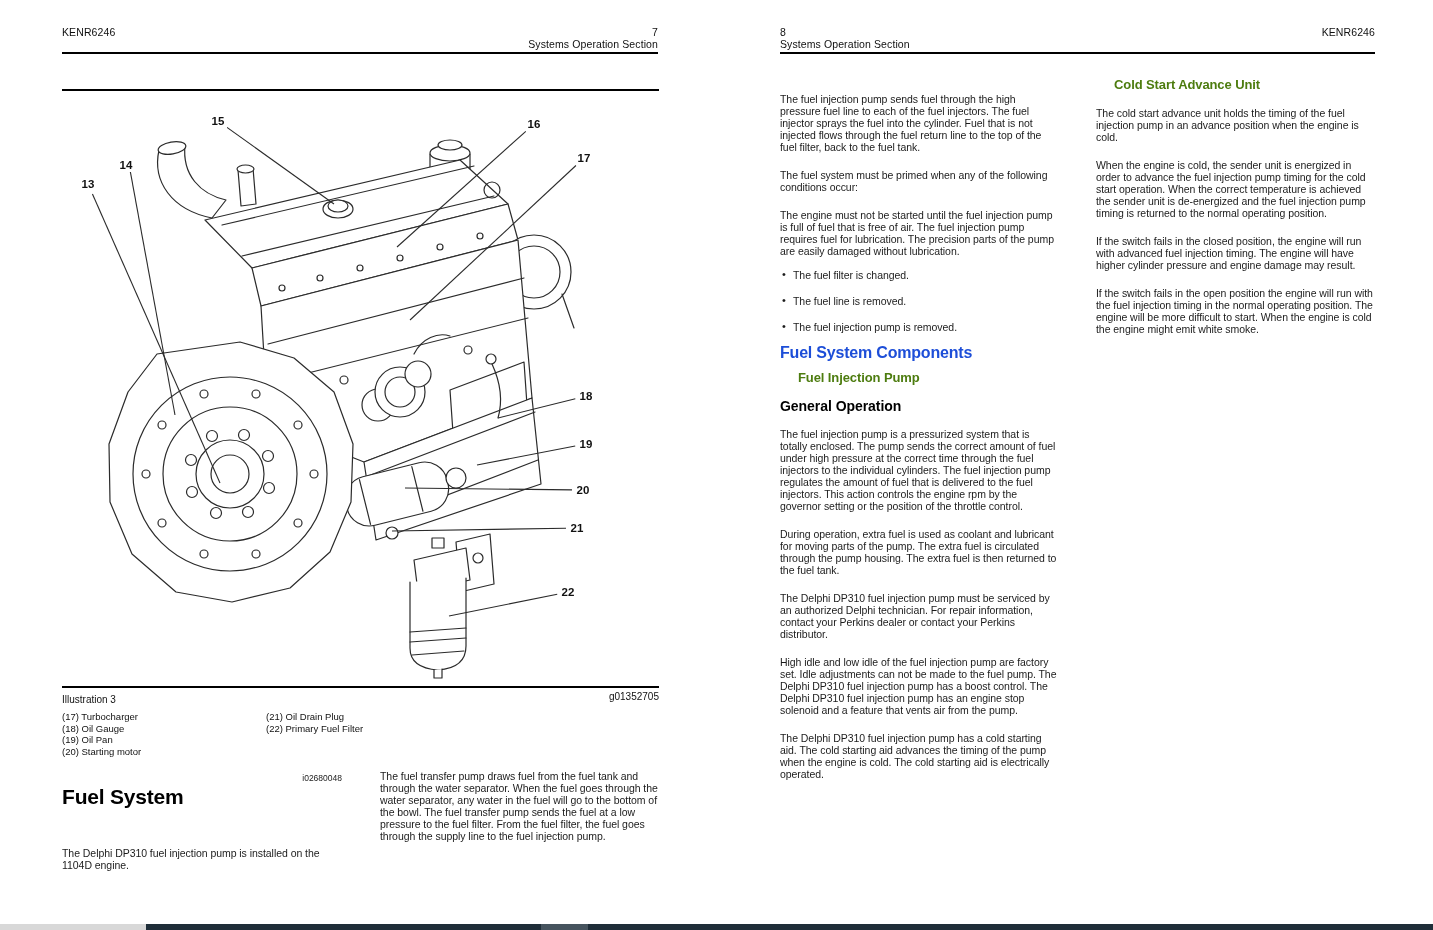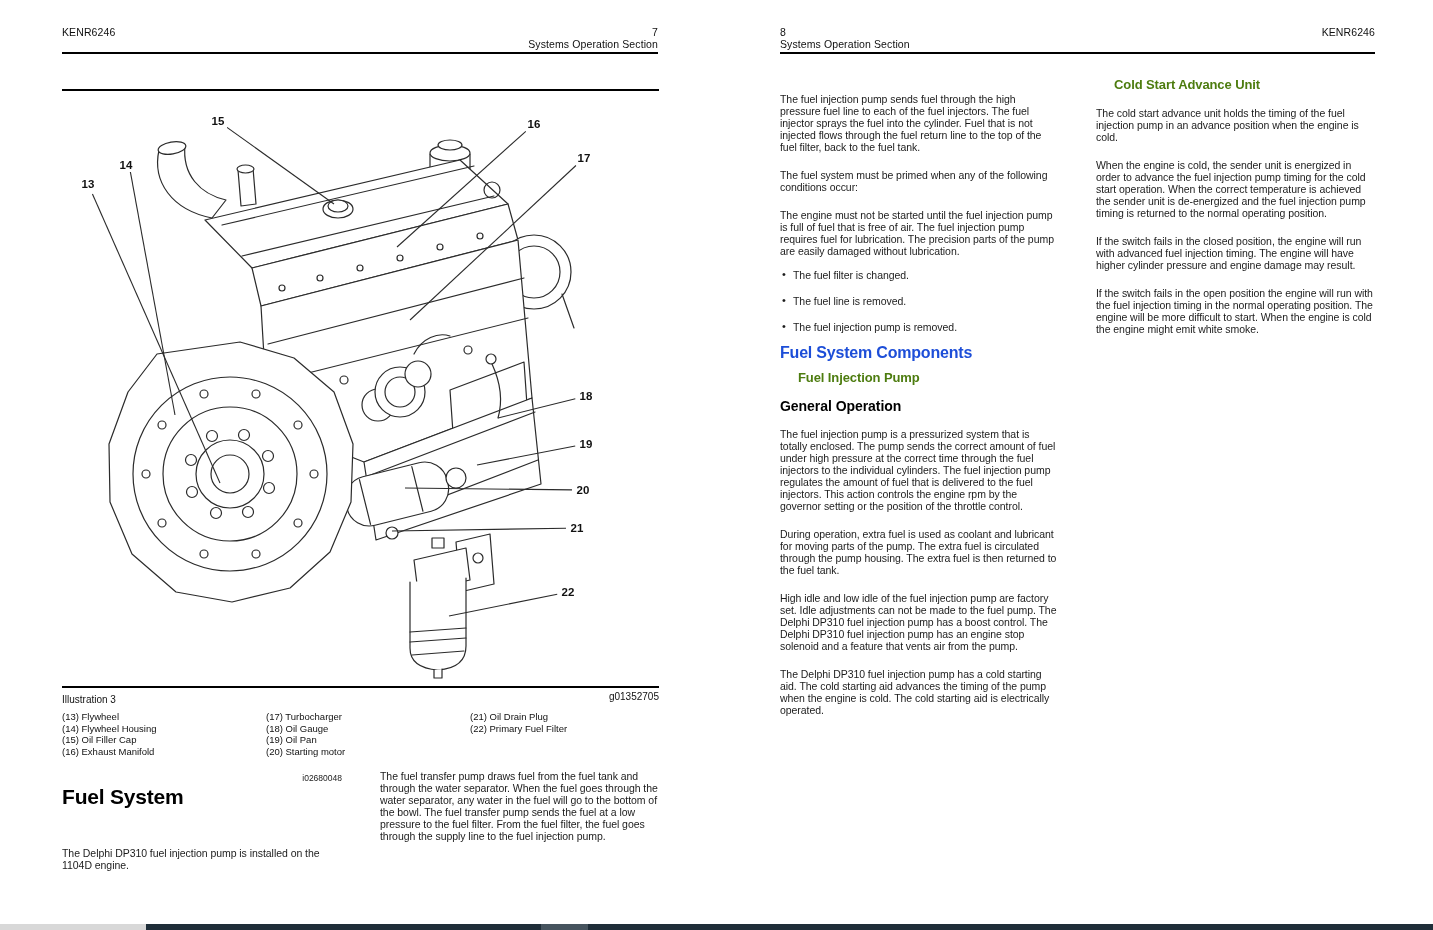--- a/index.html
+++ b/index.html
@@ -216,26 +216,20 @@
       <div class="callout" data-name="figure-callout-22" style="left: 497px; top: 493px;">22</div>
     </div>
 </div>
 
 <div class="abs fig-rule" style="left:62px; top:686px; width:597px;" data-name="figure-bottom-rule"></div>
 
 <div class="abs caption-row" style="left:62px; top:694px;" data-name="illustration-caption">Illustration 3</div>
 <div id="illu-id" class="abs caption-row" style="left:459px; top:691px; width:200px;" data-name="illustration-id">g01352705</div>
 
 <div id="parts-grid" class="abs" data-name="parts-list">
-  <div data-name="parts-list-column-1">
-      <div data-name="part-item">(13) Flywheel</div>
-      <div data-name="part-item">(14) Flywheel Housing</div>
-      <div data-name="part-item">(15) Oil Filler Cap</div>
-      <div data-name="part-item">(16) Exhaust Manifold</div>
-    </div>
   <div data-name="parts-list-column-2">
       <div data-name="part-item">(17) Turbocharger</div>
       <div data-name="part-item">(18) Oil Gauge</div>
       <div data-name="part-item">(19) Oil Pan</div>
       <div data-name="part-item">(20) Starting motor</div>
     </div>
   <div data-name="parts-list-column-3">
       <div data-name="part-item">(21) Oil Drain Plug</div>
       <div data-name="part-item">(22) Primary Fuel Filter</div>
     </div>
@@ -261,20 +255,21 @@
       <div class="bullet" data-name="bullet-item">The fuel filter is changed.</div>
       <div class="bullet" data-name="bullet-item">The fuel line is removed.</div>
       <div class="bullet" data-name="bullet-item">The fuel injection pump is removed.</div>
     </div>
   <h2 class="h-section" data-name="heading-fuel-system-components">Fuel System Components</h2>
   <h3 class="h-sub" data-name="heading-fuel-injection-pump">Fuel Injection Pump</h3>
   <h4 class="h-minor" data-name="heading-general-operation">General Operation</h4>
   <div data-name="general-operation-paragraphs">
       <p data-name="paragraph">The fuel injection pump is a pressurized system that is totally enclosed. The pump sends the correct amount of fuel under high pressure at the correct time through the fuel injectors to the individual cylinders. The fuel injection pump regulates the amount of fuel that is delivered to the fuel injectors. This action controls the engine rpm by the governor setting or the position of the throttle control.</p>
       <p data-name="paragraph">During operation, extra fuel is used as coolant and lubricant for moving parts of the pump. The extra fuel is circulated through the pump housing. The extra fuel is then returned to the fuel tank.</p>
+      <p data-name="paragraph">The Delphi DP310 fuel injection pump must be serviced by an authorized Delphi technician. For repair information, contact your Perkins dealer or contact your Perkins distributor.</p>
       <p data-name="paragraph">High idle and low idle of the fuel injection pump are factory set. Idle adjustments can not be made to the fuel pump. The Delphi DP310 fuel injection pump has a boost control. The Delphi DP310 fuel injection pump has an engine stop solenoid and a feature that vents air from the pump.</p>
       <p data-name="paragraph">The Delphi DP310 fuel injection pump has a cold starting aid. The cold starting aid advances the timing of the pump when the engine is cold. The cold starting aid is electrically operated.</p>
     </div>
 </div>
 
 <div id="rp-right" class="abs bodytext flowcol" data-name="right-page-right-column">
   <h3 class="h-sub" data-name="heading-cold-start-advance-unit">Cold Start Advance Unit</h3>
   <div data-name="cold-start-paragraphs">
       <p data-name="paragraph">The cold start advance unit holds the timing of the fuel injection pump in an advance position when the engine is cold.</p>
       <p data-name="paragraph">When the engine is cold, the sender unit is energized in order to advance the fuel injection pump timing for the cold start operation. When the correct temperature is achieved the sender unit is de-energized and the fuel injection pump timing is returned to the normal operating position.</p>

